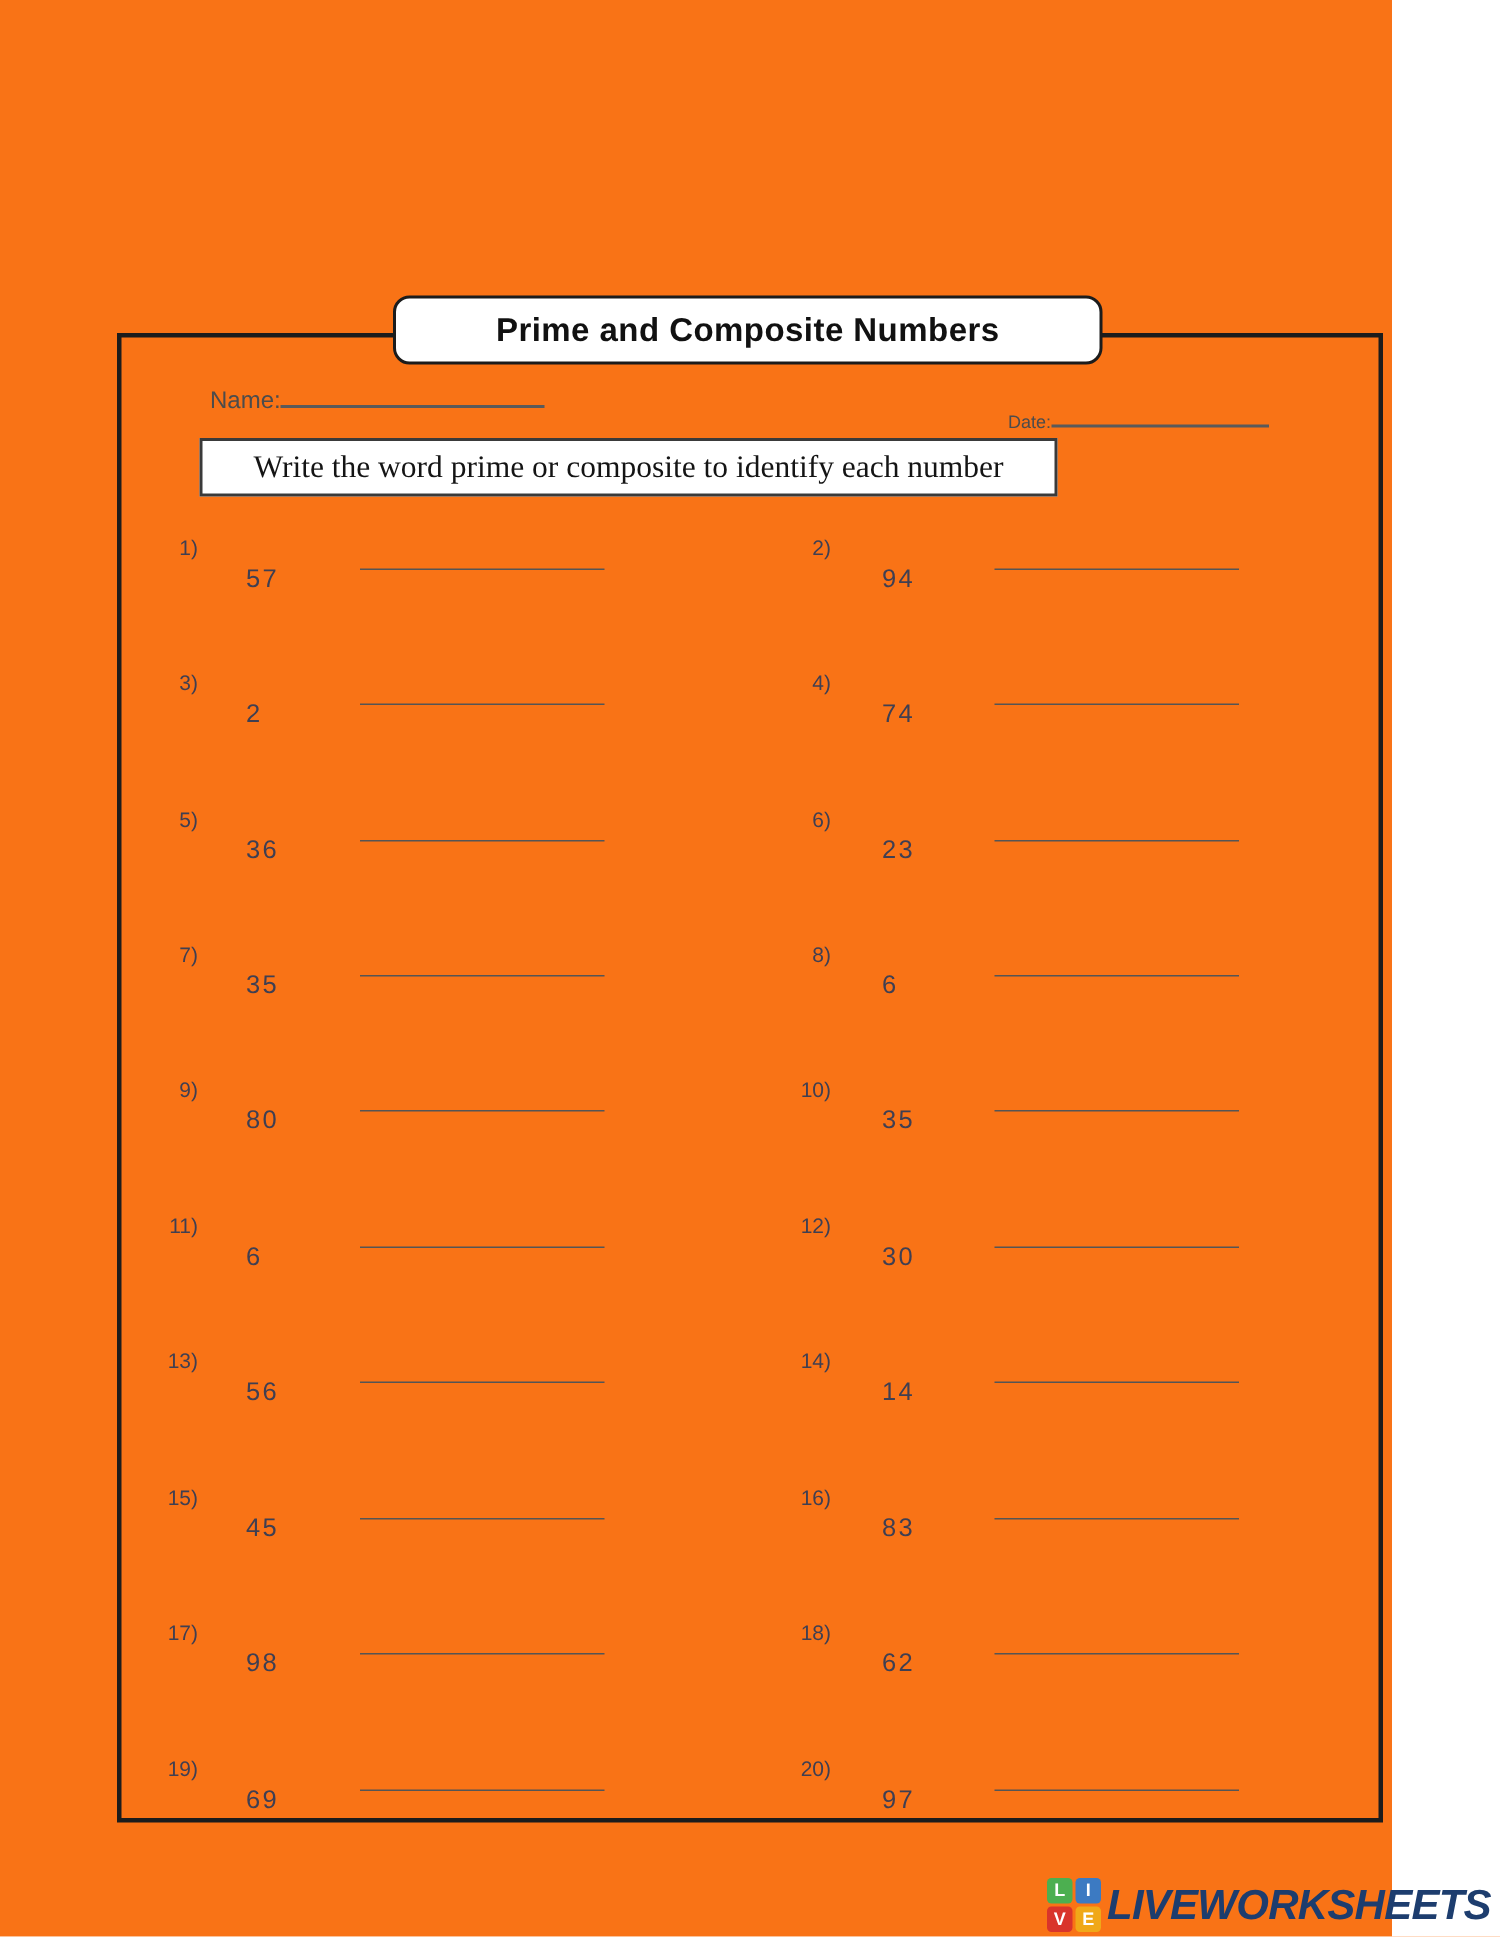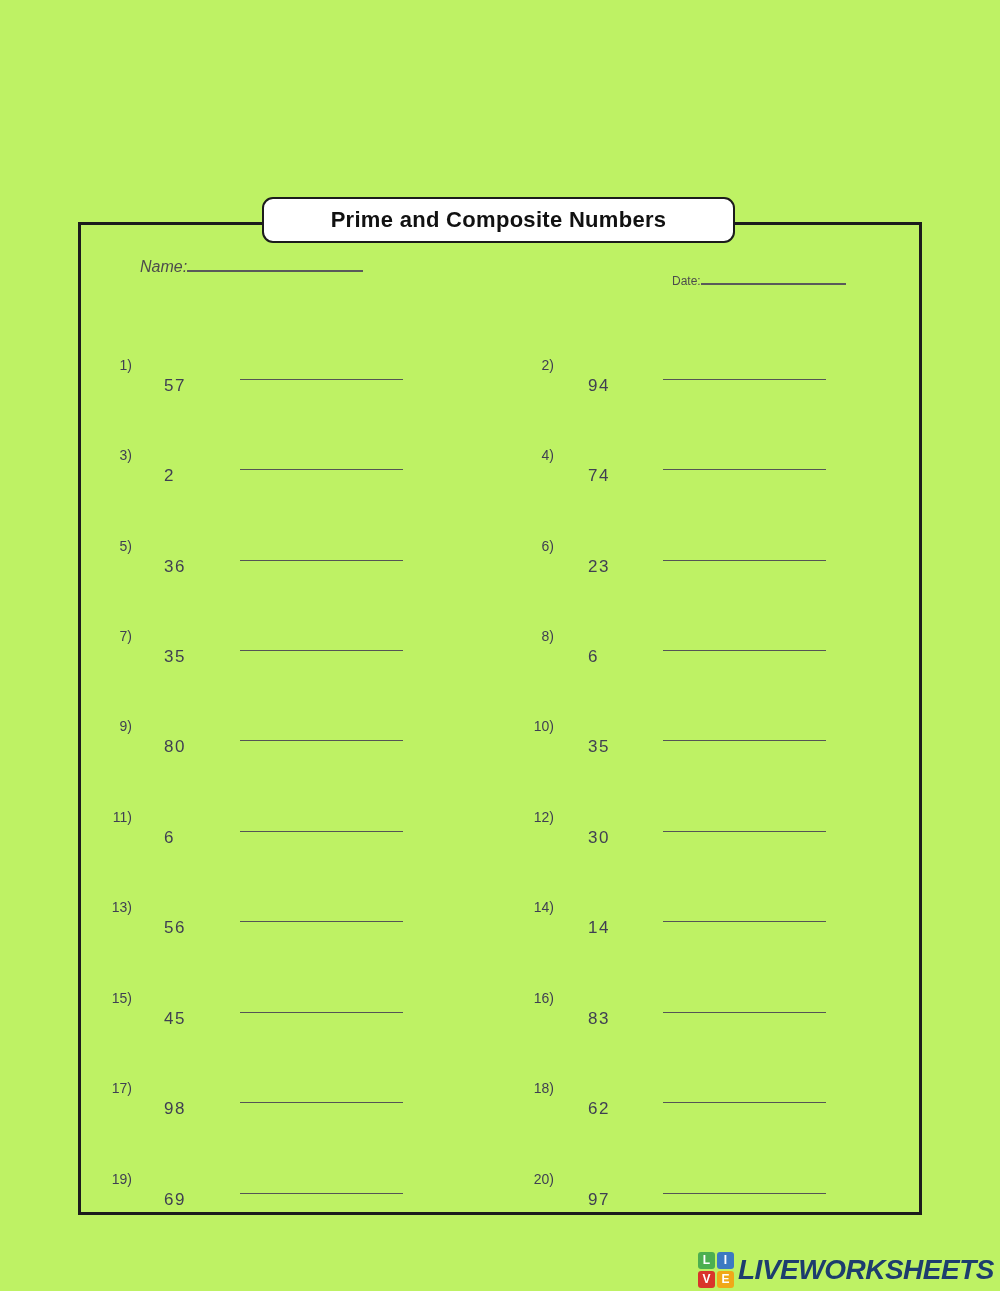--- a/index.html
+++ b/index.html
@@ -1,33 +1,33 @@
 <!DOCTYPE html>
 <html><head>
 <meta charset="utf-8">
 <style>
   * { margin: 0; padding: 0; box-sizing: border-box; }
   html, body { width: 1000px; height: 1291px; background: #ffffff; position: relative;
     font-family: "Liberation Sans", sans-serif; }
 
-  .page { position: absolute; inset: 0; width: 1000px; height: 1291px; background: #bef264; }
+  .page { position: absolute; inset: 0; width: 928px; height: 1291px; background: #f97316; }
 
   
   .sheet-border { position: absolute; left: 78px; top: 222px; width: 844px; height: 993px;
     border: 3px solid #1c1c1c; background: transparent; }
 
   
   .title-box { position: absolute; left: 262px; top: 197px; width: 473px; height: 46px;
     background: #ffffff; border: 2px solid #1c1c1c; border-radius: 11px;
     display: flex; align-items: center; justify-content: center; z-index: 5; }
   .title-box .title { font-size: 22px; font-weight: bold; color: #111111; letter-spacing: 0.3px; }
 
   
   .meta-row { position: absolute; top: 258px; left: 0; width: 1000px; height: 24px; z-index: 4; }
-  .name-field { position: absolute; left: 140px; top: 0; font-size: 16px; color: #4c4c4c; font-style: italic; }
+  .name-field { position: absolute; left: 140px; top: 0; font-size: 16px; color: #4c4c4c; }
   .date-field { position: absolute; left: 672px; top: 13px; font-size: 12px; color: #4c4c4c; }
   .meta-line { display: inline-block; height: 14px; border-bottom: 2px solid #5a5a5a; vertical-align: baseline; }
   .name-line { width: 176px; }
   .date-line { width: 145px; }
 
   
   .instruction-box { position: absolute; left: 133px; top: 292px; width: 572px; height: 39px;
     border: 2px solid #3a3a3a; background: #ffffff; display: flex; align-items: center; justify-content: center; }
   .instruction-box .instruction { font-family: "Liberation Serif", serif; font-size: 21px; color: #141414; white-space: nowrap; }
 
@@ -75,20 +75,23 @@
     <span class="title">Prime and Composite Numbers</span>
   </div>
 
   <div class="meta-row">
     <div class="name-field"><span>Name:</span><span class="meta-line name-line"></span>
     </div>
     <div class="date-field"><span>Date:</span><span class="meta-line date-line"></span>
     </div>
   </div>
 
+  <div class="instruction-box">
+    <span class="instruction">Write the word prime or composite to identify each number</span>
+  </div>
 
   <div id="questions">
       <div class="q-row">
         <div class="cell-left">
           <span class="q-label">1)</span>
           <span class="q-value">57</span>
           <span class="answer-line"></span>
         </div>
         <div class="cell-right">
           <span class="q-label">2)</span>

